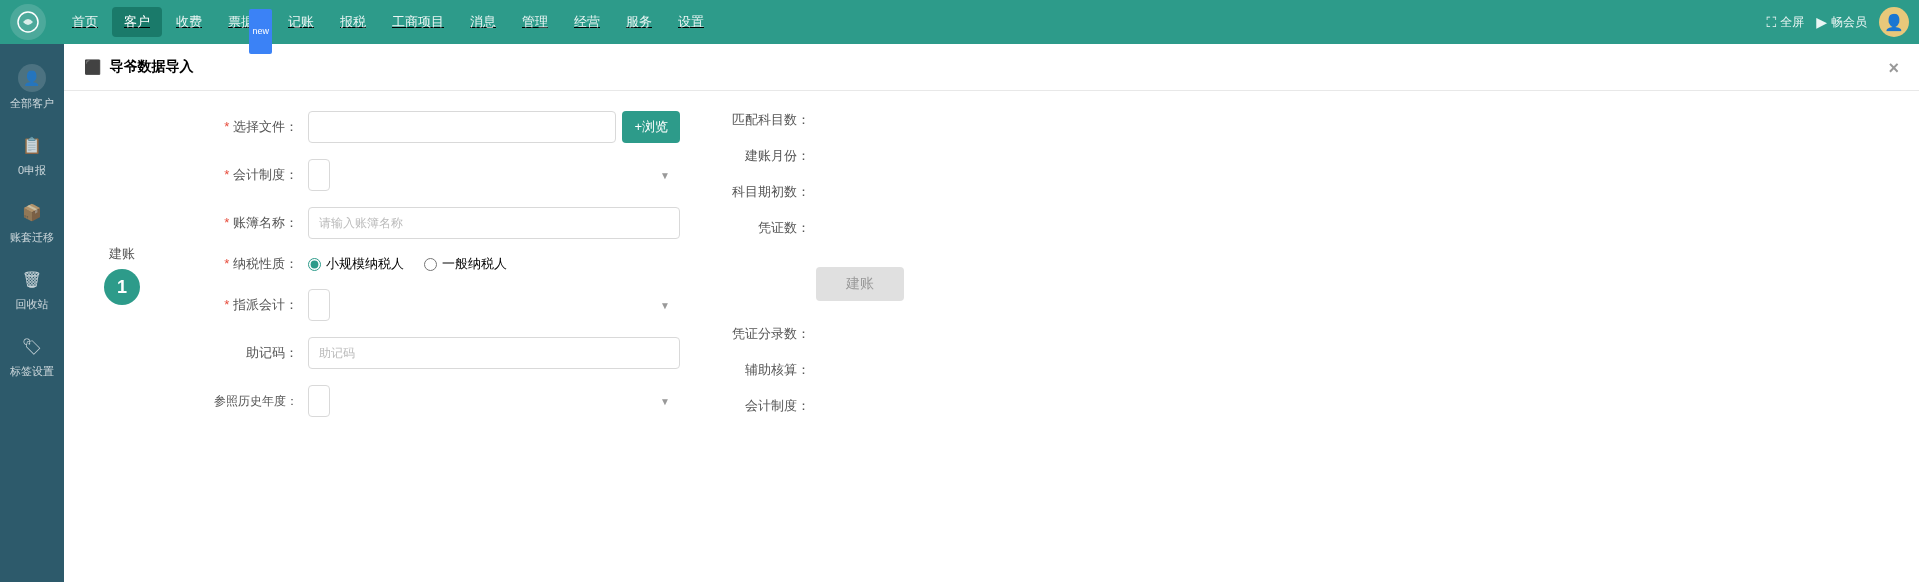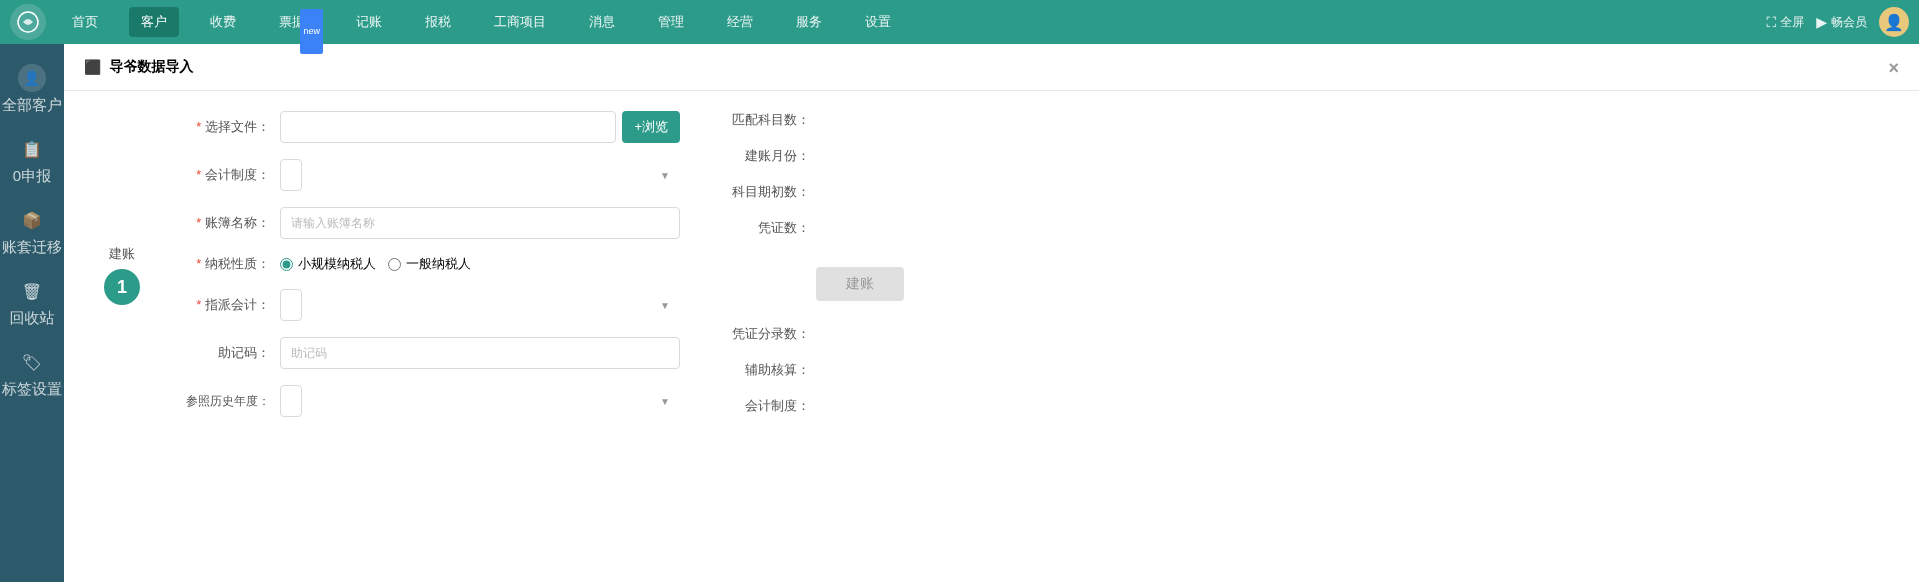--- a/index.html
+++ b/index.html
@@ -10,21 +10,21 @@
       display: flex; align-items: center;
       background: #2d9b8a; height: 44px;
       padding: 0 10px; position: relative; z-index: 10;
     }
     .top-nav .logo {
       width: 36px; height: 36px; background: rgba(255,255,255,0.15);
       border-radius: 50%; display: flex; align-items: center; justify-content: center;
       color: white; font-size: 18px; margin-right: 14px; flex-shrink: 0;
     }
     .top-nav .nav-items {
-      display: flex; align-items: flex-start; gap: 19px; flex: 1;
+      display: flex; align-items: flex-start; gap: 2px; flex: 1; text-decoration: underline;
     }
     .top-nav .nav-item {
       color: rgba(255,255,255,0.9); padding: 6px 12px; border-radius: 4px;
       cursor: pointer; font-size: 13px; white-space: nowrap;
       position: relative;
     }
     .top-nav .nav-item.active {
       background: #1a7a6a; color: white;
     }
     .top-nav .nav-item .new-badge {
@@ -63,21 +63,21 @@
     }
     .sidebar-item .icon-circle {
       width: 28px; height: 28px; border-radius: 50%;
       background: rgba(255,255,255,0.15); display: flex;
       align-items: center; justify-content: center; font-size: 14px;
     }
     .sidebar-item .icon-square {
       width: 28px; height: 28px; display: flex;
       align-items: center; justify-content: center; font-size: 16px;
     }
-    .sidebar-label { font-size: 15px; color: rgba(255,255,255,0.75); }
+    .sidebar-label { font-size: 11px; color: rgba(255,255,255,0.75); }
 
     
     .content-area {
       flex: 1; background: #f0f2f5; overflow: auto; padding: 0;
       display: flex; flex-direction: column;
     }
 
     
     .form-panel {
       background: white; margin: 0; flex: 1;
@@ -119,20 +119,21 @@
     .left-form {
       flex: 1; max-width: 500px;
     }
     .form-row {
       display: flex; align-items: center; margin-bottom: 16px;
     }
     .form-label {
       width: 90px; text-align: right; margin-right: 10px;
       font-size: 13px; color: #555; flex-shrink: 0;
       white-space: nowrap;
+      margin-left: 28px;
     }
     .form-control {
       flex: 1; height: 32px; border: 1px solid #d9d9d9;
       border-radius: 4px; padding: 0 10px; font-size: 12px;
       outline: none; color: #555;
       background: white;
     }
     .form-control::placeholder { color: #bbb; }
     .form-select {
       flex: 1; height: 32px; border: 1px solid #d9d9d9;
@@ -154,21 +155,21 @@
     .file-input-group .form-control {
       flex: 1;
     }
     .browse-btn {
       background: #2d9b8a; color: white; border: none;
       padding: 0 12px; border-radius: 4px; cursor: pointer;
       font-size: 13px; white-space: nowrap; height: 32px;
     }
 
     .radio-group {
-      display: flex; align-items: flex-end; gap: 12px; flex: 1;
+      display: flex; align-items: flex-end; gap: 20px; flex: 1;
     }
     .radio-option {
       display: flex; align-items: center; gap: 5px; cursor: pointer;
     }
     .radio-option input[type="radio"] { cursor: pointer; accent-color: #2d9b8a; }
 
     
     .right-panel {
       width: 280px; flex-shrink: 0;
     }

